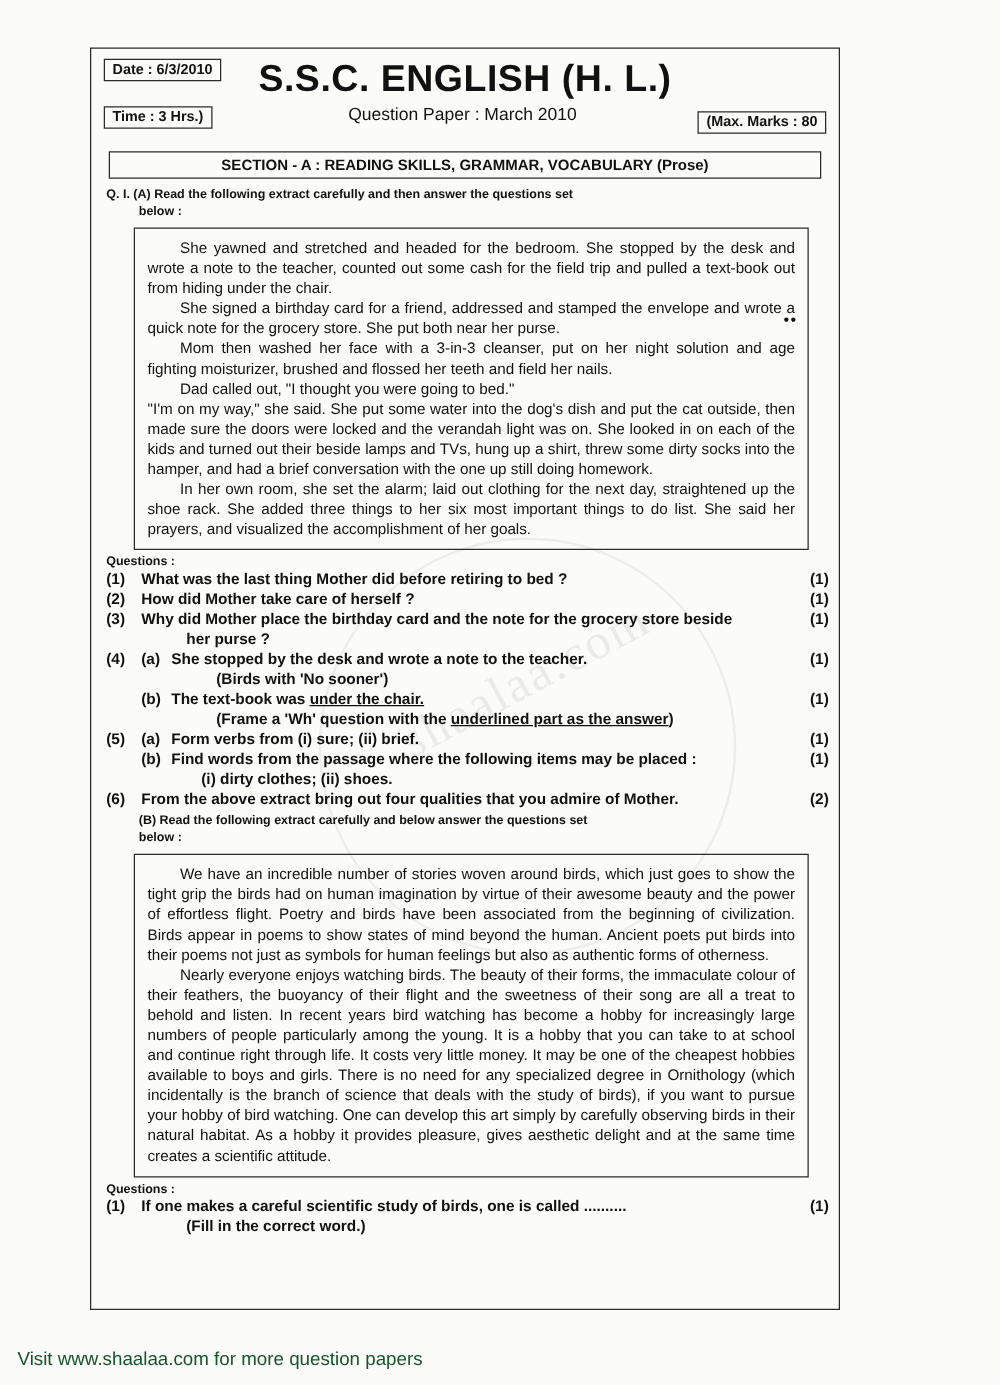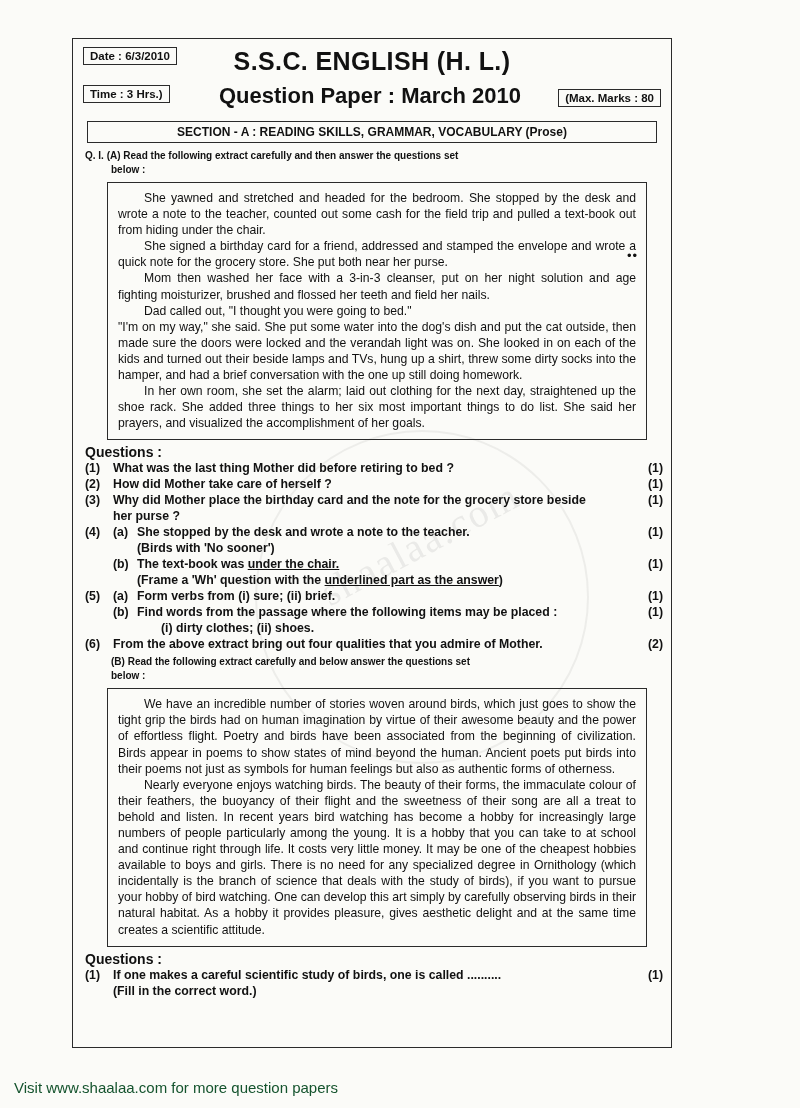--- a/index.html
+++ b/index.html
@@ -82,30 +82,30 @@
     white-space: nowrap;
   }
   .hdr-date { left: 2px; top: 2px; }
   .hdr-time { left: 2px; top: 40px; }
   .hdr-marks { right: 2px; top: 44px; }
 
   .title1 {
     position: absolute;
     left: 0; right: 0; top: 2px;
     text-align: center;
-    font-size: 25px;
+    font-size: 30px;
     font-weight: bold;
     letter-spacing: 0.4px;
   }
   .title2 {
     position: absolute;
     left: 0; right: 4px; top: 38px;
     text-align: center;
-    font-size: 22px;
-    font-weight: bold;
+    font-size: 14px;
+    font-weight: normal;
   }
 
   .section-bar {
     margin: 2px 6px 6px 6px;
     border: 1px solid #2b2b2b;
     text-align: center;
     font-size: 12px;
     font-weight: bold;
     padding: 3px 0;
   }
@@ -138,21 +138,21 @@
   .extract p.noindent { text-indent: 0; }
   .dots {
     position: absolute;
     right: 8px;
     top: 64px;
     font-size: 13px;
     letter-spacing: 1px;
   }
 
   .questions-head {
-    font-size: 14px;
+    font-size: 10px;
     font-weight: bold;
     margin: 4px 0 1px 4px;
   }
 
   .qrow {
     display: flex;
     align-items: flex-start;
     font-size: 12.3px;
     line-height: 1.3;
     margin-left: 4px;
@@ -163,21 +163,21 @@
     flex: 0 0 28px;
   }
   .qsub {
     width: 24px;
     flex: 0 0 24px;
   }
   .qtext {
     flex: 1 1 auto;
     padding-right: 6px;
   }
-  .qtext .cont { display: block; }
+  .qtext .cont { display: block; margin-left: 36px; }
   .qtext .sub2 { display: block; margin-left: 24px; }
   .marks {
     width: 34px;
     flex: 0 0 34px;
     text-align: right;
   }
   .u { text-decoration: underline; }
 
   
   .footer {

